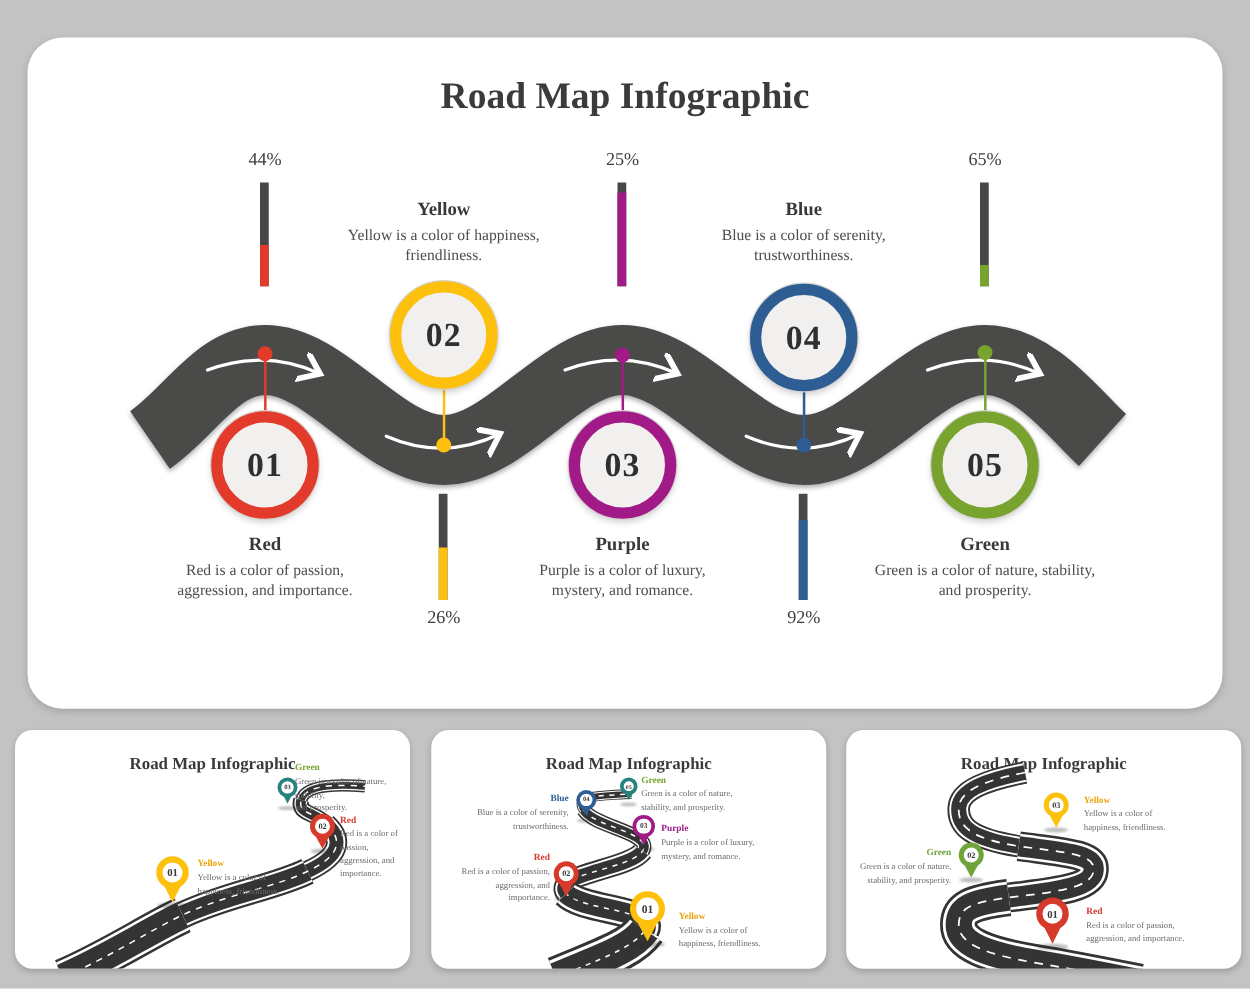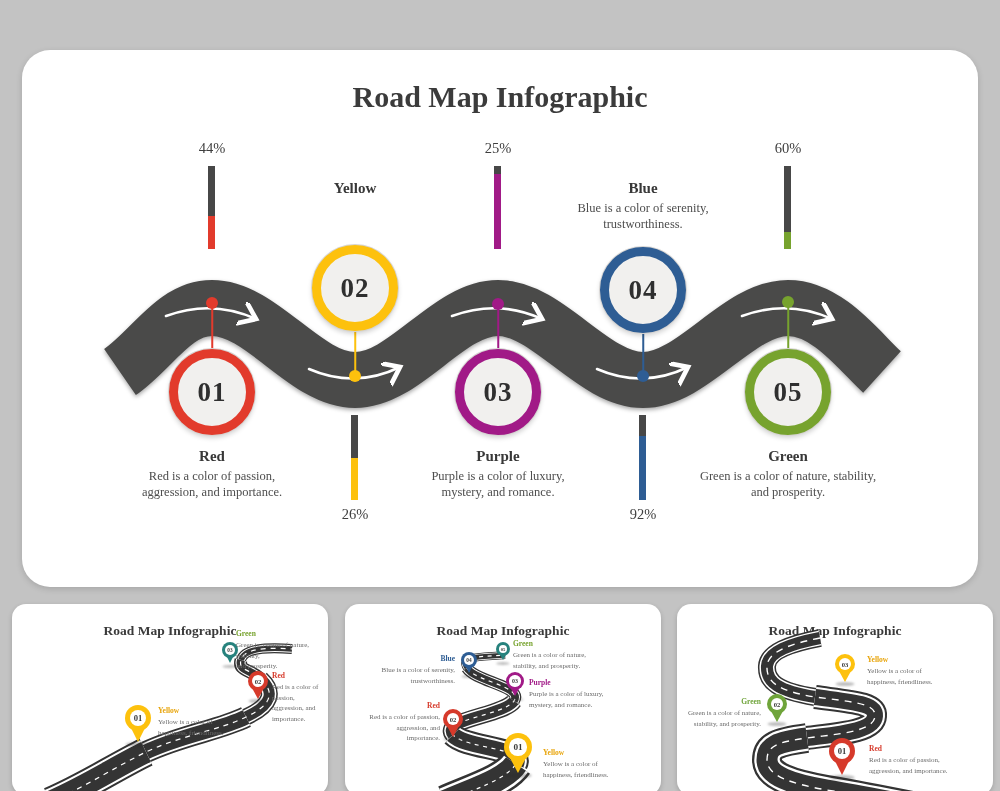--- a/index.html
+++ b/index.html
@@ -1,18 +1,18 @@
 <!DOCTYPE html>
 <html><head>
 <meta charset="utf-8">
 <style>
   html,body{margin:0;padding:0;}
   body{font-family:"Liberation Serif","DejaVu Serif",serif;}
   .page{position:relative;width:1000px;height:791px;overflow:hidden;}
-  .card{position:absolute;background:#fff;overflow:hidden;margin-top:20px;}
+  .card{position:absolute;background:#fff;overflow:hidden;}
   .main-slide{left:22px;top:30px;width:956px;height:537px;border-radius:28px;box-shadow:0 2px 6px rgba(0,0,0,.15);}
   .thumb{top:584px;width:316px;height:191px;border-radius:14px;box-shadow:0 2px 5px rgba(0,0,0,.18);cursor:pointer;}
   .thumb-1{left:12px;} .thumb-2{left:345px;} .thumb-3{left:677px;}
 
   .slide-title{position:absolute;top:10px;left:0;right:0;text-align:center;font-size:30px;font-weight:bold;color:#3b3b3b;}
   .thumb-title{position:absolute;top:8px;left:0;right:0;text-align:center;font-size:13.5px;font-weight:bold;color:#3a3a3a;}
 
   .road-svg{position:absolute;left:0;top:0;z-index:1;}
   .road-main{fill:none;stroke:var(--road);stroke-width:56;filter:drop-shadow(0 2px 2px rgba(0,0,0,.35));}
   .arrow{fill:none;stroke:#fff;stroke-width:2.6;stroke-linecap:round;}
@@ -83,20 +83,22 @@
     <div class="bar" style="left:186px;top:116px;height:83px">
       <div class="bar-fill" style="height: 40%; background: rgb(226, 59, 44);"></div>
     </div>
 
     <div class="circle" style="left: 333px; top: 238px; --c: #fdc10d;">
         <span>02</span>
       </div>
     <div class="vline" style="left: 333px; top: 281px; height: 45px; background: rgb(253, 193, 13);"></div>
     <div class="dot" style="left: 333px; top: 326px; --c: #fdc10d;"></div>
     <div class="step-name" style="left:183px;top:130px">Yellow</div>
+    <div class="step-desc" style="left:183px;top:150px">Yellow is a color of happiness,
+friendliness.</div>
     <div class="bar" style="left:329px;top:365px;height:85px">
       <div class="bar-fill" style="height: 50%; background: rgb(253, 193, 13);"></div>
     </div>
     <div class="pct" style="left:288px;top:456px">26%</div>
 
     <div class="dot" style="left: 476px; top: 254px; --c: #a11a87;"></div>
     <div class="vline" style="left: 476px; top: 254px; height: 45px; background: rgb(161, 26, 135);"></div>
     <div class="circle" style="left: 476px; top: 342px; --c: #a11a87;">
         <span>03</span>
       </div>
@@ -122,21 +124,21 @@
     <div class="pct" style="left:576px;top:456px">92%</div>
 
     <div class="dot" style="left: 766px; top: 252px; --c: #77a32e;"></div>
     <div class="vline" style="left: 766px; top: 252px; height: 47px; background: rgb(119, 163, 46);"></div>
     <div class="circle" style="left: 766px; top: 342px; --c: #77a32e;">
         <span>05</span>
       </div>
     <div class="step-name" style="left:616px;top:398px">Green</div>
     <div class="step-desc" style="left:616px;top:418px">Green is a color of nature, stability,
 and prosperity.</div>
-    <div class="pct" style="left:721px;top:90px">60%</div>
+    <div class="pct" style="left:721px;top:90px">65%</div>
     <div class="bar" style="left:762px;top:116px;height:83px">
       <div class="bar-fill" style="height: 20%; background: rgb(119, 163, 46);"></div>
     </div>
   </section>
 
   <section class="card thumb thumb-1">
     <h2 class="thumb-title">Road Map Infographic</h2>
     <svg class="road-svg" width="316" height="191" viewBox="0 0 316 191">
       <g>
           <path class="t-dark" stroke-width="10" d="M 229,56 C 232,45 252,43 280,45"></path>

